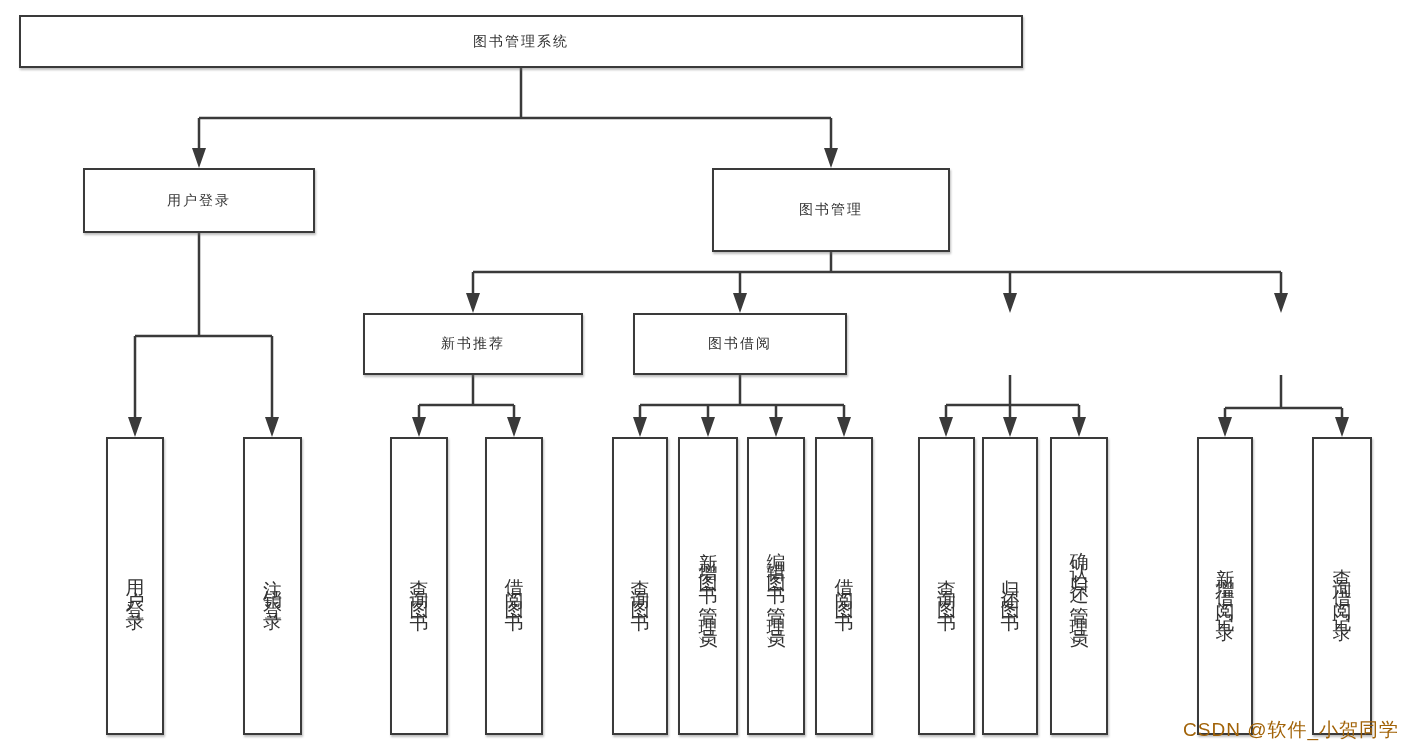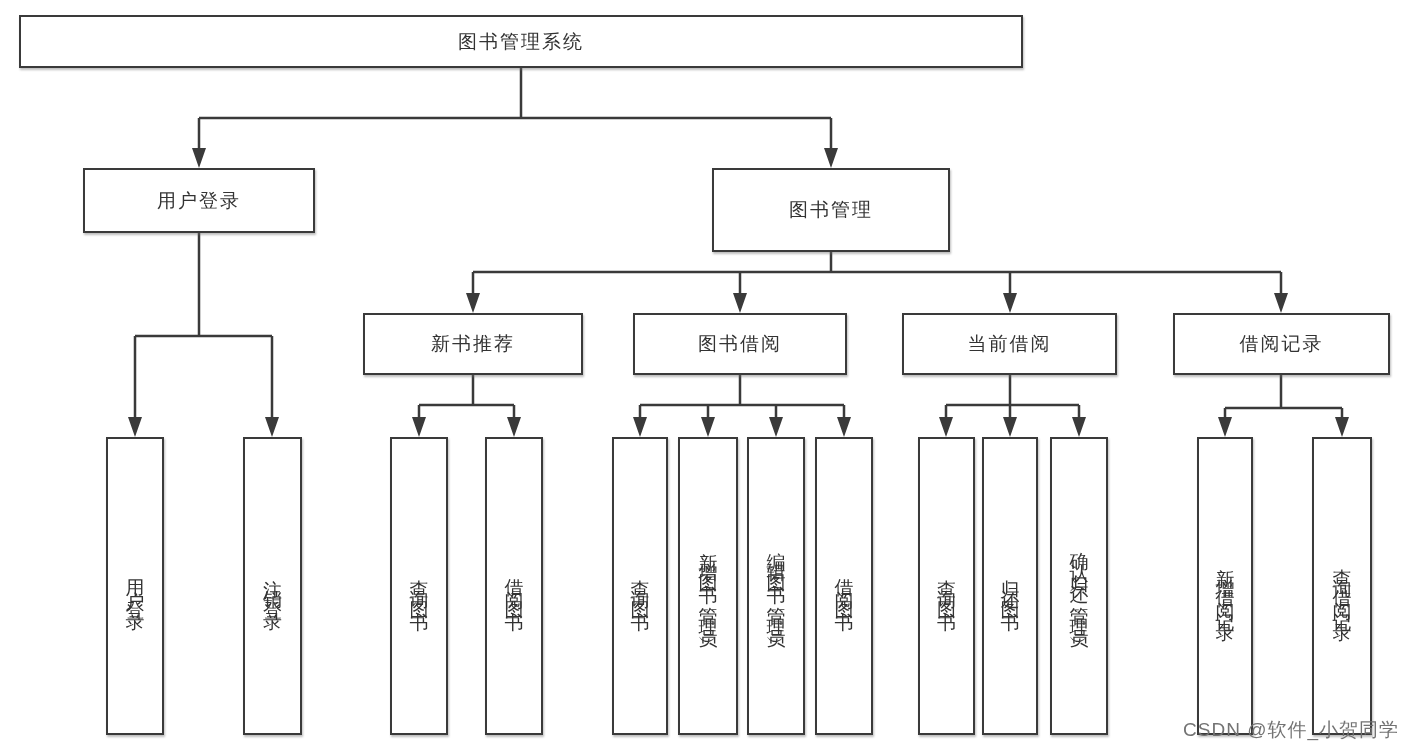--- a/index.html
+++ b/index.html
@@ -19,41 +19,41 @@
   }
   .node {
     position: absolute;
     background: #ffffff;
     border: 2px solid #3a3a3a;
     box-shadow: 1px 2px 2px rgba(110,110,110,0.45);
     display: flex;
     align-items: center;
     justify-content: center;
     color: #333333;
-    font-size: 19px;
+    font-size: 14px;
     letter-spacing: 2px;
     box-sizing: border-box;
     white-space: nowrap;
   }
   .root { border-width: 2.5px; }
   .leaf {
     top: 437px;
     height: 298px;
     writing-mode: vertical-rl;
     text-orientation: mixed;
     letter-spacing: 11px;
     font-size: 19px;
   }
   .leaf span { display: block; }
   .watermark {
     position: absolute;
     right: 6px;
     bottom: 4px;
     font-size: 19px;
-    color: #737373;
+    color: #a16207;
     letter-spacing: 1px;
     white-space: nowrap;
   }
 </style>
 </head>
 <body>
 
 <div id="stage">
 
   <svg id="wires" viewBox="0 0 1405 747" xmlns="http://www.w3.org/2000/svg">
@@ -82,26 +82,20 @@
   </div>
   <div class="node" style="left:712px; top:168px; width:238px; height:84px;">
     <span>图书管理</span>
   </div>
 
   <div class="node" style="left:363px; top:313px; width:220px; height:62px;text-align:center;">
     <span>新书推荐</span>
   </div>
   <div class="node" style="left:633px; top:313px; width:214px; height:62px;">
     <span>图书借阅</span>
-  </div>
-  <div class="node" style="left:902px; top:313px; width:215px; height:62px;">
-    <span>当前借阅</span>
-  </div>
-  <div class="node" style="left:1173px; top:313px; width:217px; height:62px;">
-    <span>借阅记录</span>
   </div>
 
   <div class="node leaf" style="left:106px; width:58px;">
     <span>用户登录</span>
   </div>
   <div class="node leaf" style="left:243px; width:59px;">
     <span>注销登录</span>
   </div>
 
   <div class="node leaf" style="left:390px; width:58px;">

